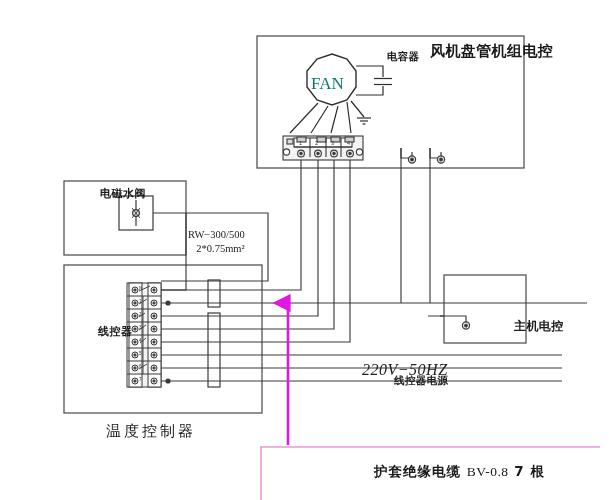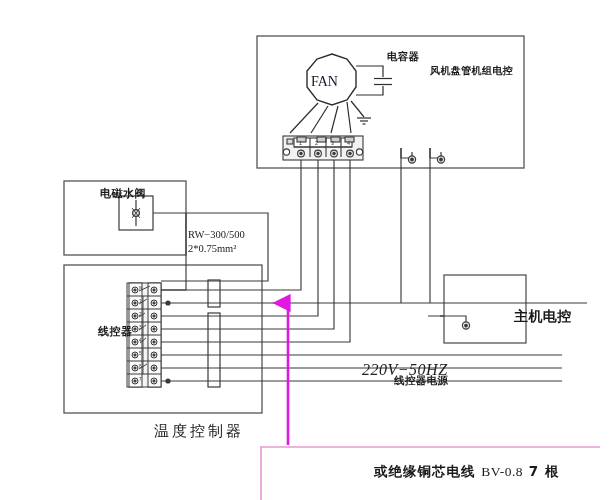--- a/index.html
+++ b/index.html
@@ -26,29 +26,29 @@
     position: absolute;
     color: #1a1a1a;
     white-space: nowrap;
     line-height: 1.15;
   }
   .cn {
     font-family: "DejaVu Sans", "Liberation Sans", sans-serif;
     font-weight: 700;
     padding-left: 32px;
   }
-  #lbl-fan-unit-control { left: 398px; top: 65px; font-size: 10px; letter-spacing: 0.4px; }
+  #lbl-fan-unit-control { left: 398px; top: 43px; font-size: 15px; letter-spacing: 0.4px; }
   #lbl-capacitor { left: 355px; top: 50px; font-size: 10.5px; letter-spacing: 0.3px; }
-  #lbl-fan { left: 311px; top: 74px; font-size: 14px; font-family: "Liberation Serif", "DejaVu Serif", serif; color: #0f172a; }
+  #lbl-fan { left: 311px; top: 74px; font-size: 17px; font-family: "Liberation Serif", "DejaVu Serif", serif; color: #0f766e; }
   #lbl-water-valve { left: 68px; top: 188px; font-size: 11px; letter-spacing: 0.5px; }
   #lbl-cable-spec { left: 188px; top: 228px; font-size: 10.5px; font-family: "Liberation Serif","DejaVu Serif",serif; color: #222; }
-  #lbl-cable-spec div { line-height: 1.35; }
+  #lbl-cable-spec div { line-height: 1.35; text-align: right; }
   #lbl-wire-controller { left: 66px; top: 326px; font-size: 11px; letter-spacing: 0.5px; text-align: right; }
-  #lbl-temp-controller { left: 74px; top: 423px; font-size: 15px; letter-spacing: 3px; font-weight: 400; margin-left: 48px; }
-  #lbl-host-control { left: 482px; top: 308px; font-size: 14px; letter-spacing: 0.4px; }
+  #lbl-temp-controller { left: 74px; top: 423px; font-size: 15px; letter-spacing: 3px; font-weight: 400; }
+  #lbl-host-control { left: 482px; top: 320px; font-size: 12px; letter-spacing: 0.4px; }
   #lbl-power-title { left: 362px; top: 355px; font-size: 10.5px; letter-spacing: 0.4px; margin-top: 19px; }
   #lbl-power-value { left: 362px; top: 361px; font-size: 16px; font-family: "Liberation Serif","DejaVu Serif",serif; letter-spacing: 0.5px; color: #222; font-style: italic; }
   #lbl-note-1 { left: 342px; top: 424px; font-size: 13.5px; letter-spacing: 1px; }
   #lbl-note-2 { left: 342px; top: 464px; font-size: 13.5px; letter-spacing: 1px; }
   .note-code { font-family: "Liberation Serif","DejaVu Serif",serif; font-weight: 400; letter-spacing: 0.5px; }
   .term-num {
     position: absolute;
     font-size: 4.6px;
     font-family: "Liberation Sans","DejaVu Sans",sans-serif;
     color: #333;
@@ -256,21 +256,21 @@
   <div class="lbl cn" id="lbl-temp-controller">温度控制器</div>
 
   <div class="lbl cn" id="lbl-host-control">主机电控</div>
 
   <div class="lbl cn" id="lbl-power-title">线控器电源</div>
 
   <div class="lbl" id="lbl-power-value">220V−50HZ</div>
 
 
   <div class="lbl cn" id="lbl-note-2">
-    <span>或绝缘铜芯电线</span>
+    <span>护套绝缘电缆</span>
     <span class="note-code">BV-0.8</span>
     <span>7 根</span>
   </div>
 
   <div class="tb-num" style="left:299px;top:140px;">1</div>
   <div class="tb-num" style="left:315px;top:140px;">2</div>
   <div class="tb-num" style="left:331px;top:140px;">3</div>
   <div class="tb-num" style="left:347px;top:140px;">4</div>
 
   <div class="term-num" style="left:139px;top:286px;">N</div>

